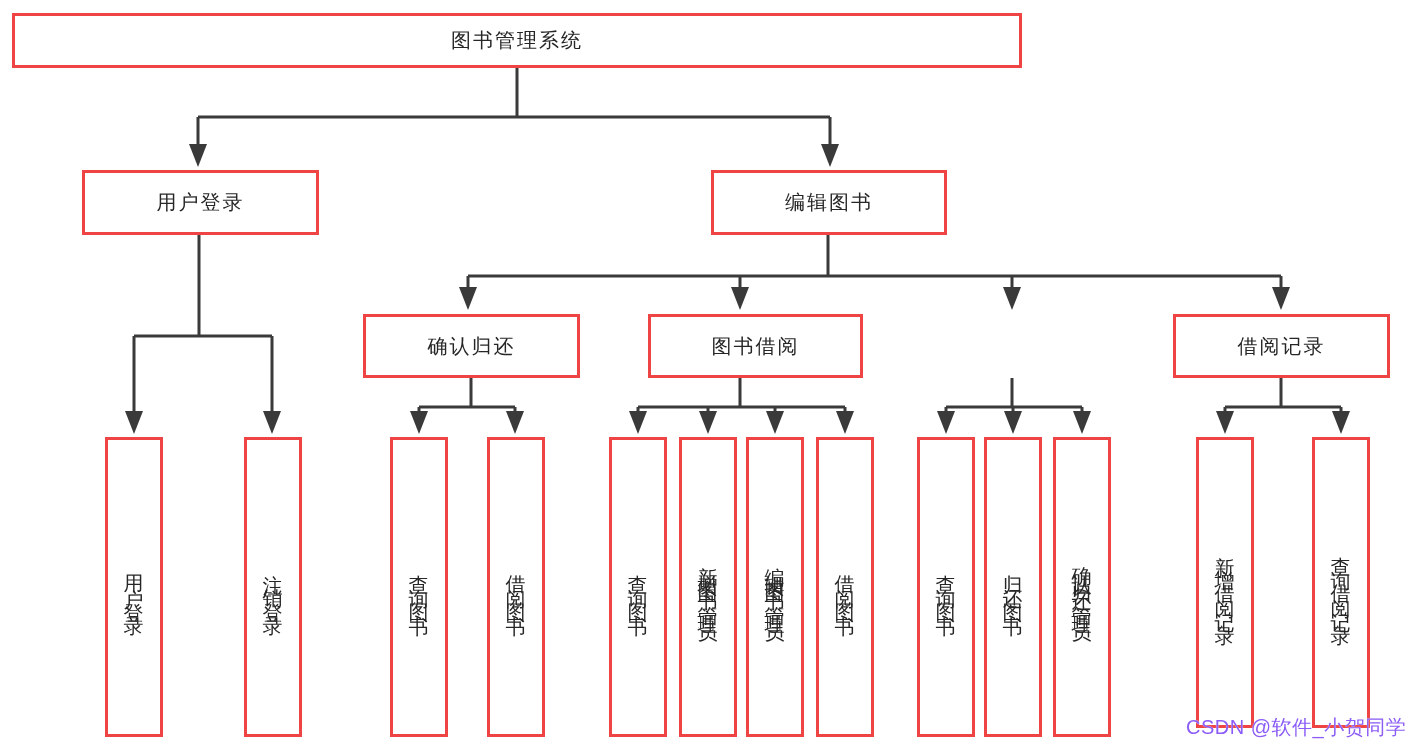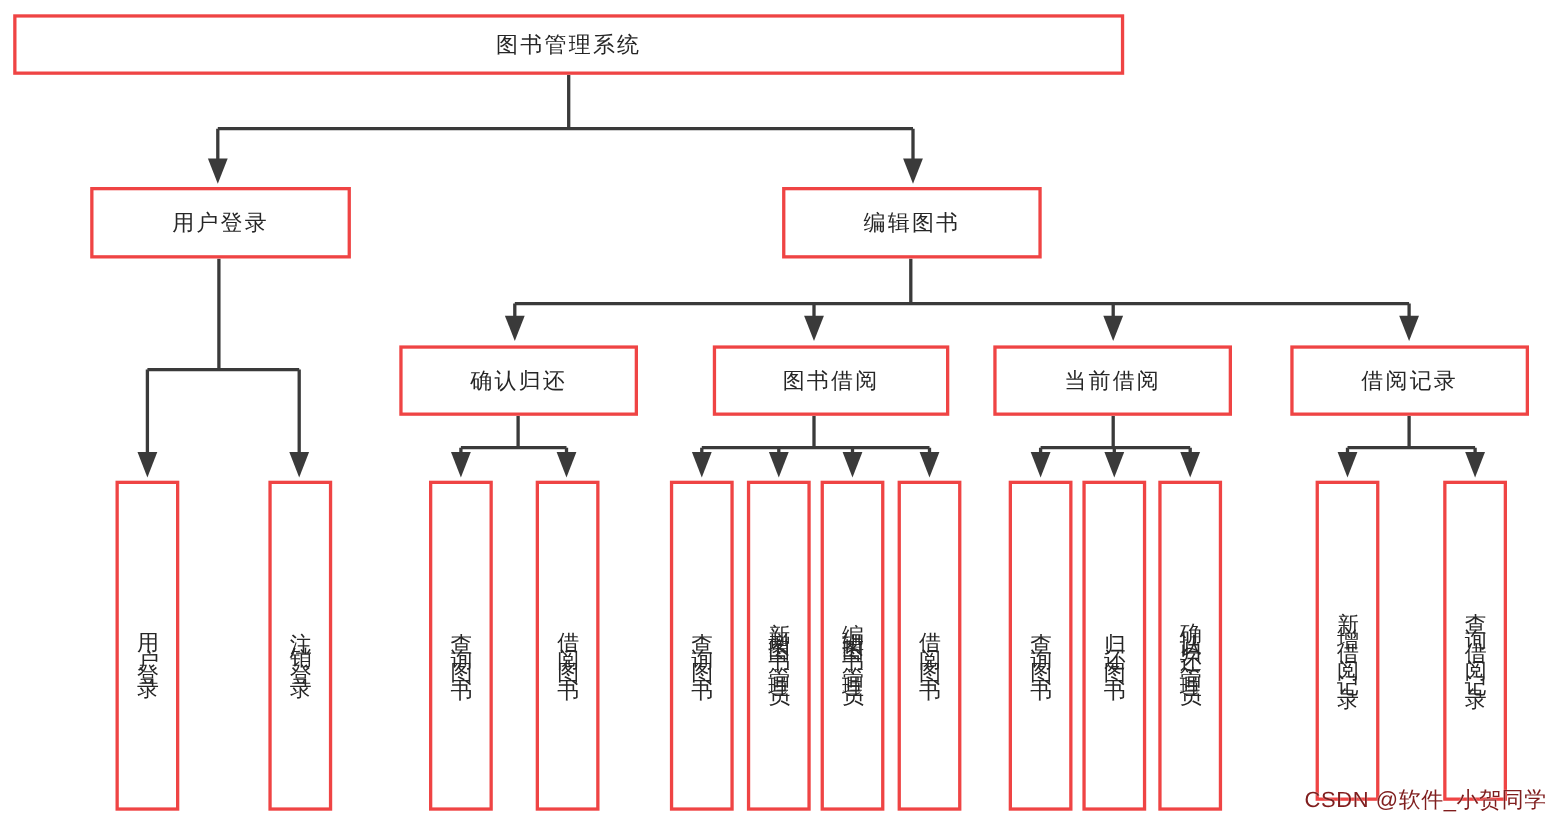--- a/index.html
+++ b/index.html
@@ -42,21 +42,21 @@
     line-height: 1;
     white-space: nowrap;
   }
   .vtext.long { letter-spacing: 8px; }
   .watermark {
     position: absolute;
     left: 1186px;
     top: 714px;
     z-index: 5;
     font-size: 20px;
-    color: #7f1d1d;
+    color: #8b5cf6;
     text-shadow: 0 0 1px #ffffff;
     letter-spacing: 0.5px;
     white-space: nowrap;
   }
 </style>
 </head>
 <body>
 
 <div class="canvas">
 
@@ -106,23 +106,20 @@
   <div class="box lv2-mgmt">
     <span class="hlabel">编辑图书</span>
   </div>
 
   <div class="box lv3 lv3-newbook">
     <span class="hlabel">确认归还</span>
   </div>
   <div class="box lv3 lv3-borrow">
     <span class="hlabel">图书借阅</span>
   </div>
-  <div class="box lv3 lv3-current">
-    <span class="hlabel">当前借阅</span>
-  </div>
   <div class="box lv3 lv3-records">
     <span class="hlabel">借阅记录</span>
   </div>
 
   <div class="box leaf" style="left:105px">
     <span class="vtext">用户登录</span>
   </div>
   <div class="box leaf" style="left:244px">
     <span class="vtext">注销登录</span>
   </div>

